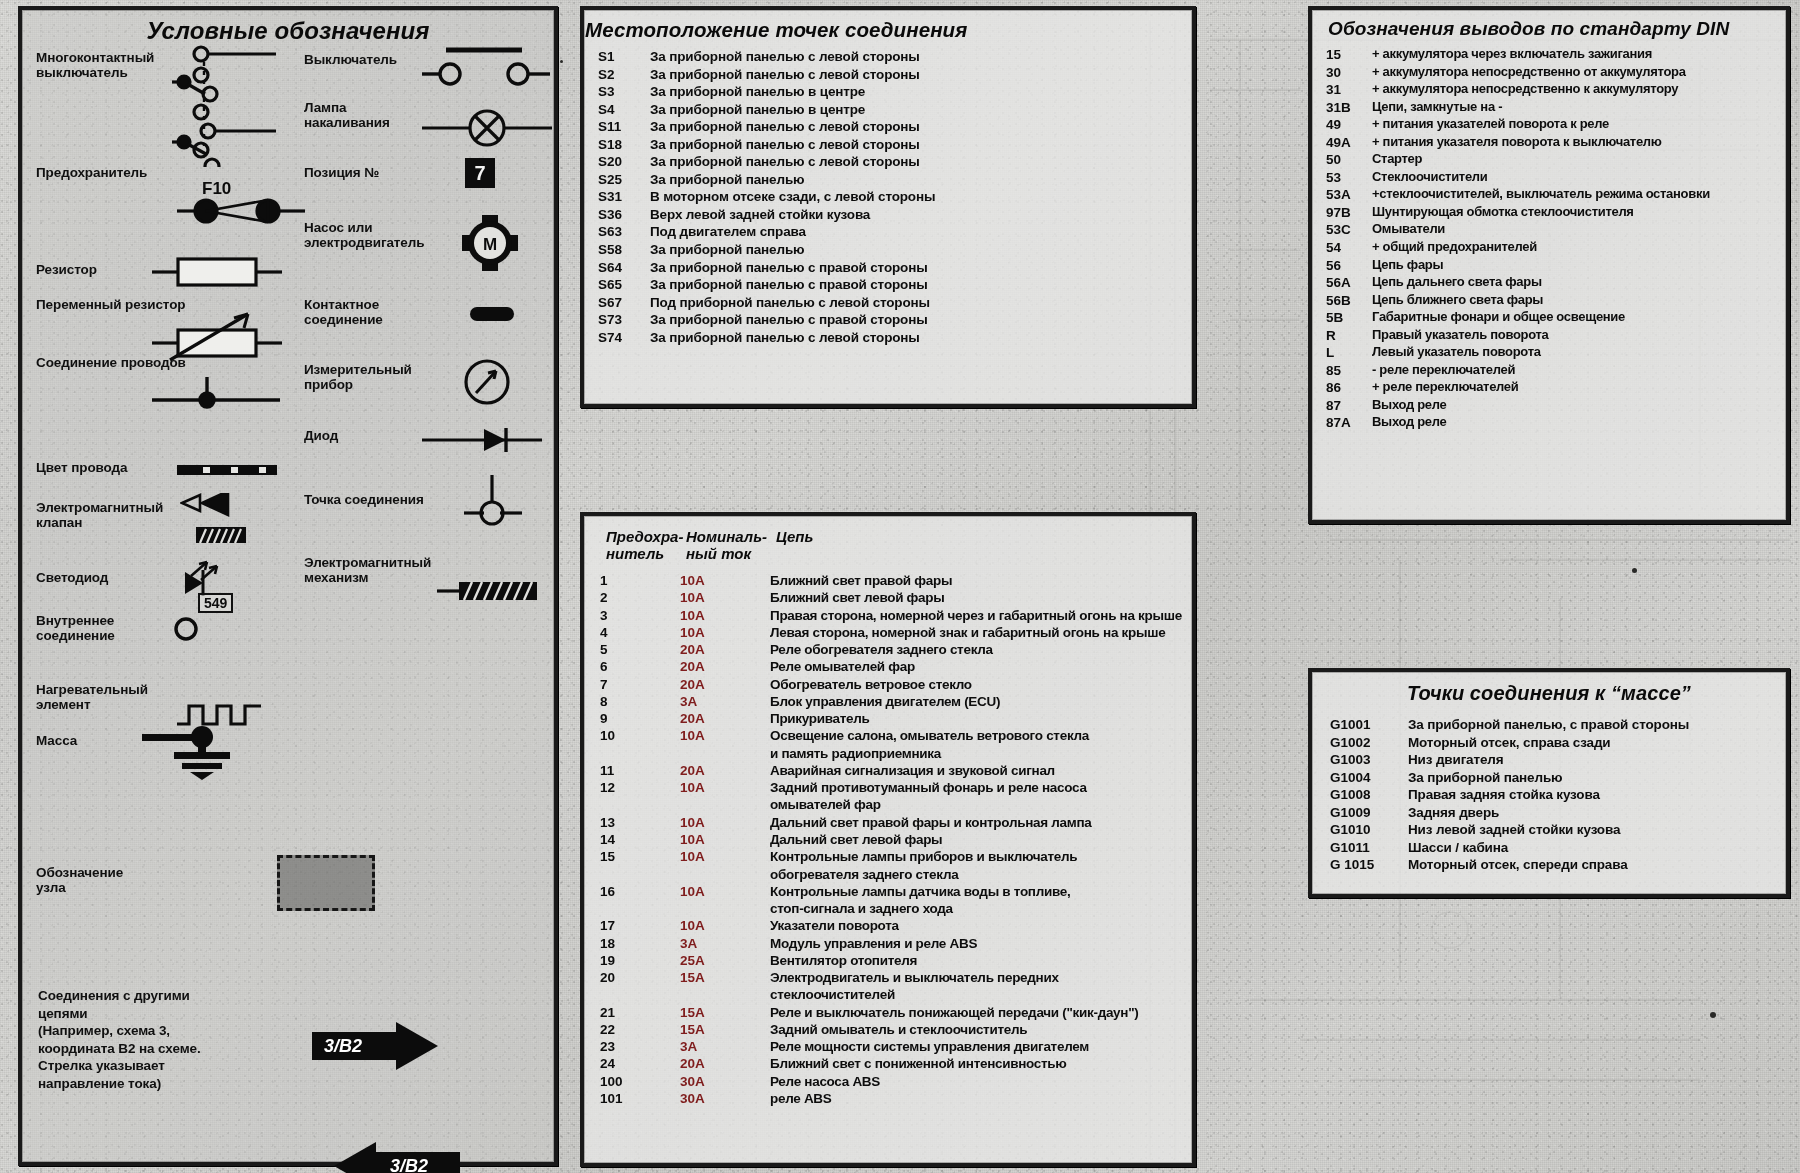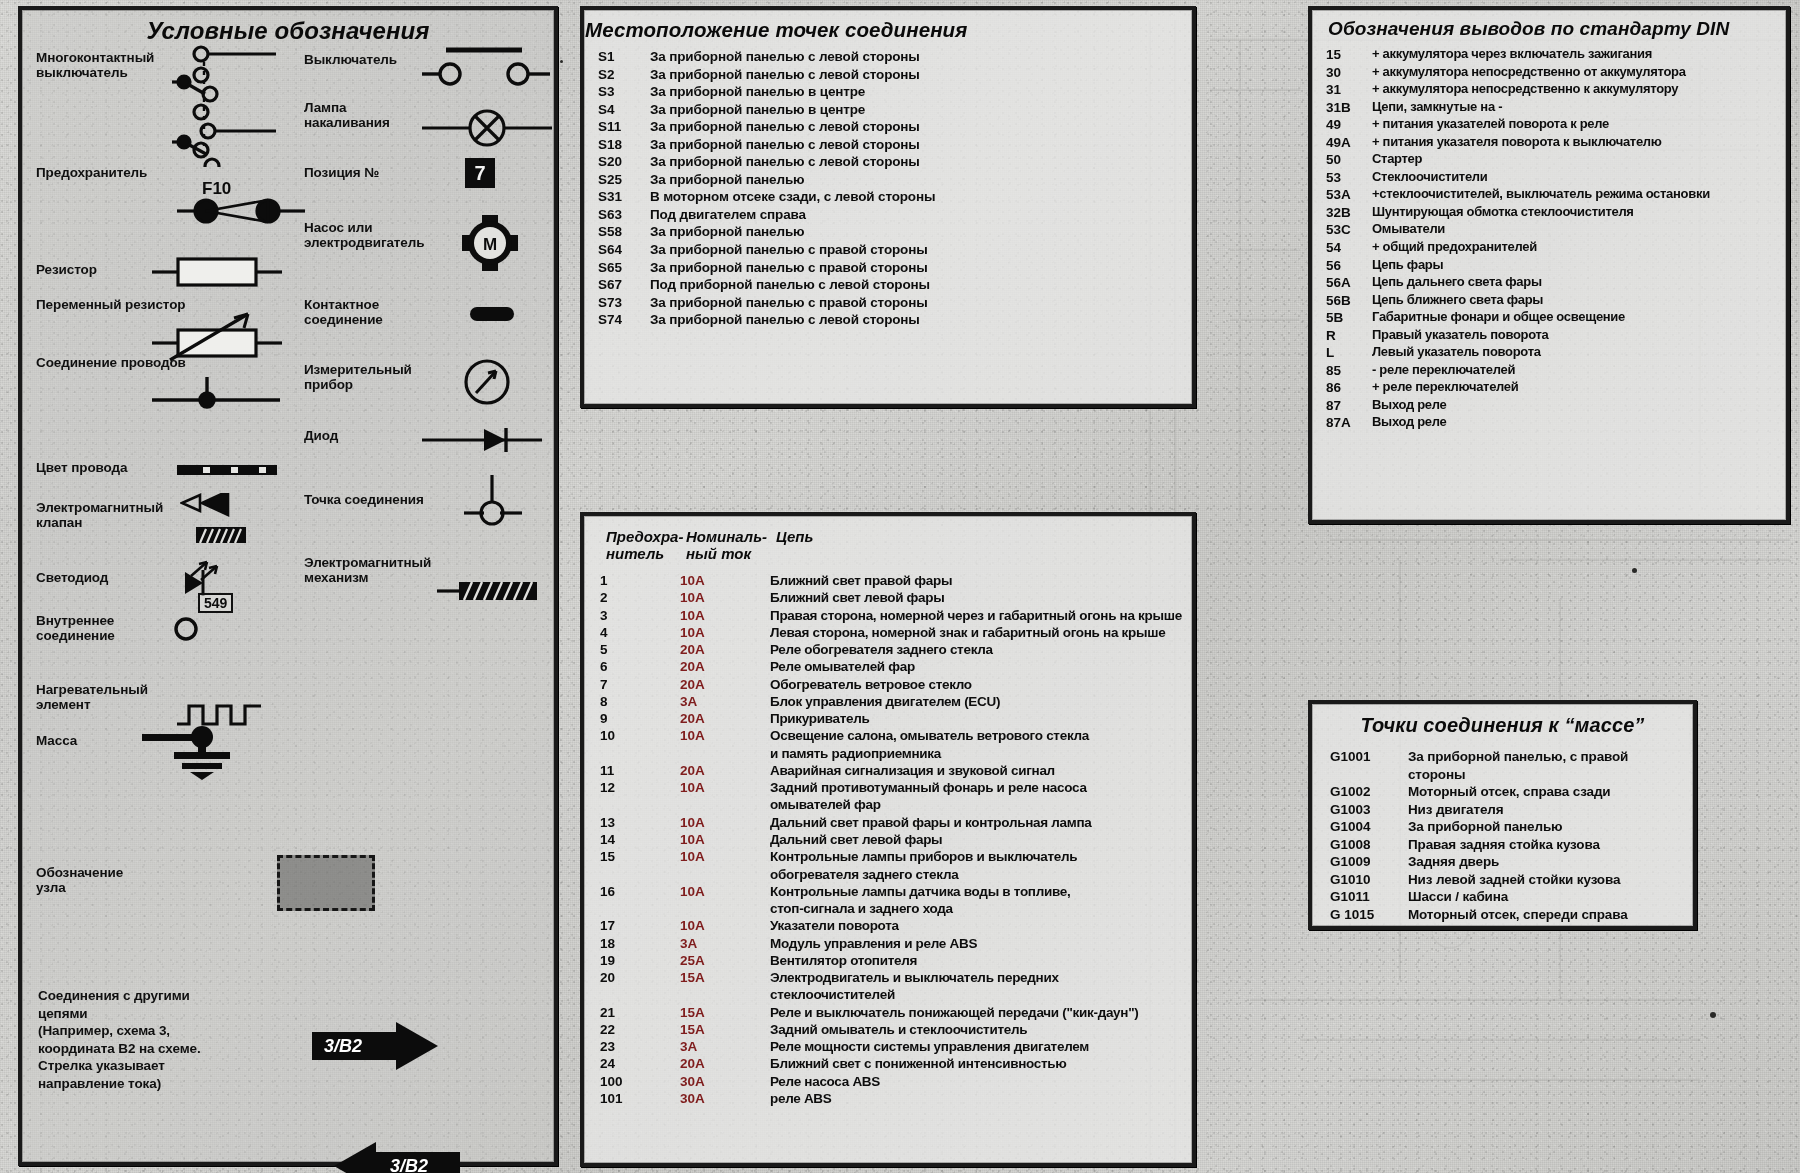--- a/index.html
+++ b/index.html
@@ -108,21 +108,21 @@
   .fuse-cir { flex: 1; font-size: 13.5px; font-weight: bold; color: #0d0d0d; letter-spacing: -.3px; }
   .fuse-cir .l2 { display: block; }
 
   
   #din { left: 1308px; top: 6px; width: 482px; height: 518px; }
   #din .p-title { font-size: 19px; padding: 8px 0 2px 16px; }
   #din .lst-key { width: 46px; }
   #din .lst-val { font-size: 13px; letter-spacing: -.3px; }
 
   
-  #gnd { left: 1308px; top: 700px; width: 389px; height: 230px; }
+  #gnd { left: 1308px; top: 668px; width: 482px; height: 230px; }
   #gnd .p-title { font-size: 20px; padding: 10px 0 3px 0; text-align: center; }
   #gnd .lst-key { width: 78px; }
 
   
   svg { display: block; }
   .stk { stroke: #0c0c0c; fill: none; }
 
   .posnum {
     width: 30px; height: 30px; background: #0d0d0d; color: #f2f2f2;
     font-size: 20px; font-weight: bold; display: flex;
@@ -507,20 +507,24 @@
       </div>
       <div class="lst-row">
         <span class="lst-key">S25</span>
         <span class="lst-val">За приборной панелью</span>
       </div>
       <div class="lst-row">
         <span class="lst-key">S31</span>
         <span class="lst-val">В моторном отсеке сзади, с левой стороны</span>
       </div>
       <div class="lst-row">
+        <span class="lst-key">S36</span>
+        <span class="lst-val">Верх левой задней стойки кузова</span>
+      </div>
+      <div class="lst-row">
         <span class="lst-key">S63</span>
         <span class="lst-val">Под двигателем справа</span>
       </div>
       <div class="lst-row">
         <span class="lst-key">S58</span>
         <span class="lst-val">За приборной панелью</span>
       </div>
       <div class="lst-row">
         <span class="lst-key">S64</span>
         <span class="lst-val">За приборной панелью с правой стороны</span>
@@ -717,21 +721,21 @@
       </div>
       <div class="lst-row">
         <span class="lst-key">53</span>
         <span class="lst-val">Стеклоочистители</span>
       </div>
       <div class="lst-row">
         <span class="lst-key">53A</span>
         <span class="lst-val">+стеклоочистителей, выключатель режима остановки</span>
       </div>
       <div class="lst-row">
-        <span class="lst-key">32B</span>
+        <span class="lst-key">97B</span>
         <span class="lst-val">Шунтирующая обмотка стеклоочистителя</span>
       </div>
       <div class="lst-row">
         <span class="lst-key">53C</span>
         <span class="lst-val">Омыватели</span>
       </div>
       <div class="lst-row">
         <span class="lst-key">54</span>
         <span class="lst-val">+ общий предохранителей</span>
       </div>

